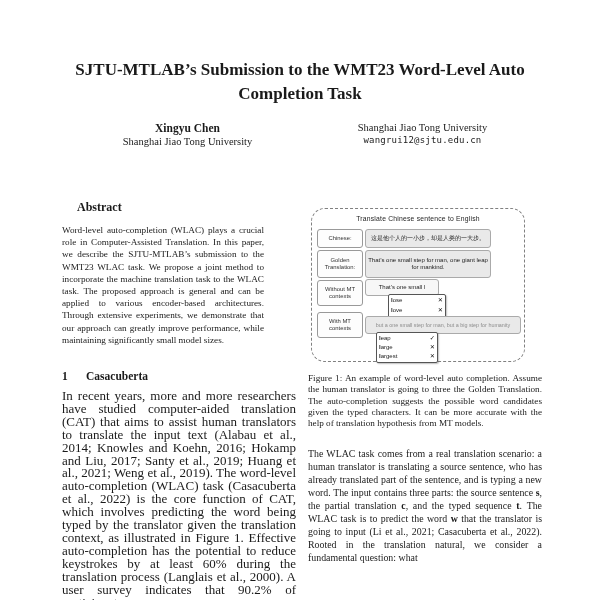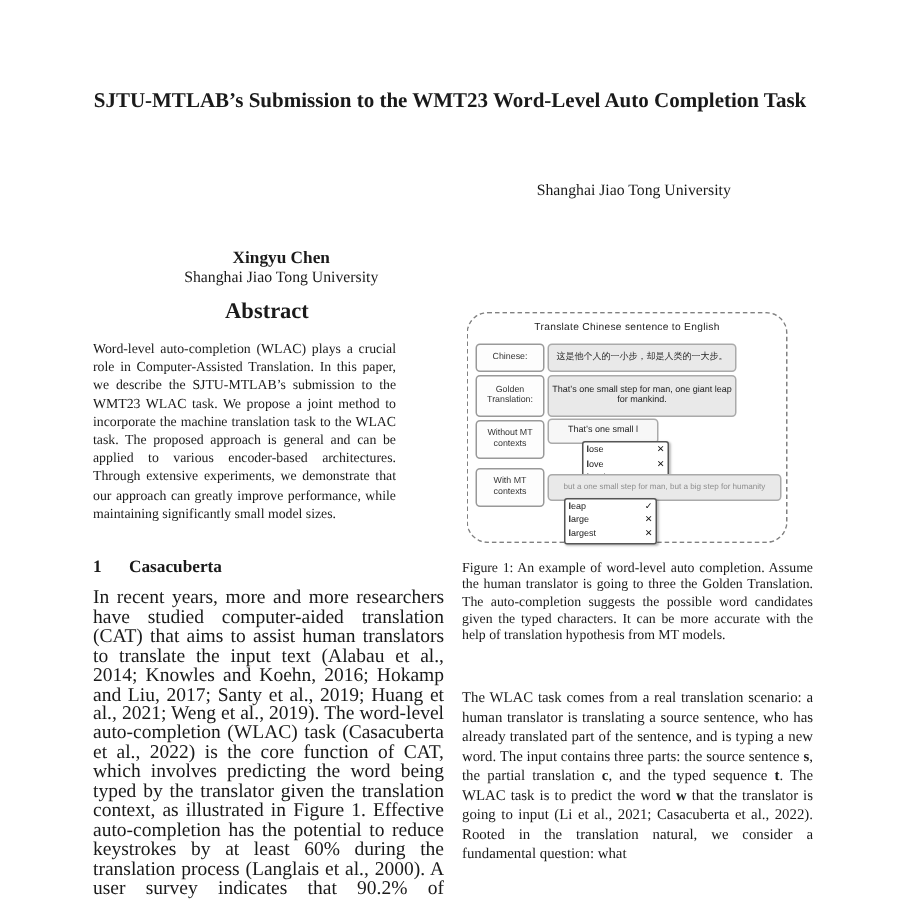--- a/index.html
+++ b/index.html
@@ -4,34 +4,34 @@
 <style>
   html,body{margin:0;padding:0;}
   body{
     width:600px;height:600px;overflow:hidden;background:#ffffff;
     font-family:"Liberation Serif","DejaVu Serif",serif;color:#1a1a1a;
     position:relative;-webkit-font-smoothing:antialiased;
   }
   
   .paper-title{
     position:absolute;top:58px;left:60px;width:480px;
-    text-align:center;font-weight:bold;font-size:14px;line-height:1.42;
+    text-align:center;font-weight:bold;font-size:17px;line-height:1.42;
   }
   .authors{
     position:absolute;top:122px;left:70px;width:470px;
     display:flex;justify-content:space-around;
   }
   .author{text-align:center;width:220px;}
-  .author .name{font-weight:bold;font-size:11.5px;margin-bottom:2px;margin-top:44px;}
+  .author .name{font-weight:bold;font-size:11.5px;margin-bottom:2px;}
   .author .affil{font-size:10.5px;margin-bottom:2px;}
   .author .email{font-family:"DejaVu Sans Mono","Liberation Mono",monospace;font-size:9px;letter-spacing:.2px;}
   
   .col-left{position:absolute;top:198px;left:62px;width:234px;}
   .col-right{position:absolute;top:198px;left:308px;width:234px;}
-  .abs-head{width:202px;margin-left:15px;text-align:center;font-weight:bold;font-size:15px;margin-top:2px;}
+  .abs-head{width:202px;margin-left:15px;text-align:left;font-weight:bold;font-size:12px;margin-top:2px;}
   .abs-text{width:202px;margin-top:9px;font-size:9.2px;line-height:12.2px;text-align:justify;}
   .sec-head{margin-top:24px;font-weight:bold;font-size:11.5px;display:flex;}
   .sec-head .num{width:24px;}
   .body-text{margin-top:8px;font-size:13px;line-height:12.9px;text-align:justify;}
   
   .fig-box{
     position:relative;margin-left:3px;margin-top:10px;width:212px;height:152px;
     border:1.4px dashed #808080;border-radius:14px;
     font-family:"Liberation Sans","DejaVu Sans",sans-serif;background:#fff;
   }
@@ -51,36 +51,37 @@
   .popup{
     position:absolute;background:#ffffff;border:0.9px solid #555;border-radius:2px;
     box-shadow:1px 1px 1.5px rgba(0,0,0,.25);padding:1px 2px;
     display:flex;flex-direction:column;justify-content:space-around;
   }
   .popup-item{display:flex;justify-content:space-between;align-items:center;font-size:6px;line-height:8.6px;color:#222;}
   .popup-item .word::first-letter{font-weight:bold;}
   .popup-item .mark{font-size:6.2px;margin-left:6px;font-weight:bold;color:#111;}
   
   .fig-caption{margin-top:11px;font-size:9.2px;line-height:11.3px;text-align:justify;}
-  .right-para{margin-top:30px;font-size:9.9px;line-height:13px;text-align:justify;}
+  .right-para{margin-top:18px;font-size:9.9px;line-height:13px;text-align:justify;}
   .b{font-weight:bold;}
   .i{}
 </style>
 </head>
 <body>
 
 <div class="paper-title">SJTU-MTLAB’s Submission to the WMT23 Word-Level Auto Completion Task</div>
 
 <div class="authors">
   <div class="author">
     <div class="name">Xingyu Chen</div>
     <div class="affil">Shanghai Jiao Tong University</div>
   </div>
   <div class="author">
     <div class="affil">Shanghai Jiao Tong University</div>
+    <div class="email">wangrui12@sjtu.edu.cn</div>
   </div>
 </div>
 
 <div class="col-left">
   <div class="abs-head">Abstract</div>
   <div class="abs-text">Word-level auto-completion (WLAC) plays a crucial role in Computer-Assisted Translation. In this paper, we describe the SJTU-MTLAB’s submission to the WMT23 WLAC task. We propose a joint method to incorporate the machine translation task to the WLAC task. The proposed approach is general and can be applied to various encoder-based architectures. Through extensive experiments, we demonstrate that our approach can greatly improve performance, while maintaining significantly small model sizes.</div>
   <div class="sec-head">
     <span class="num">1</span>
     <span>Casacuberta</span>
   </div>

